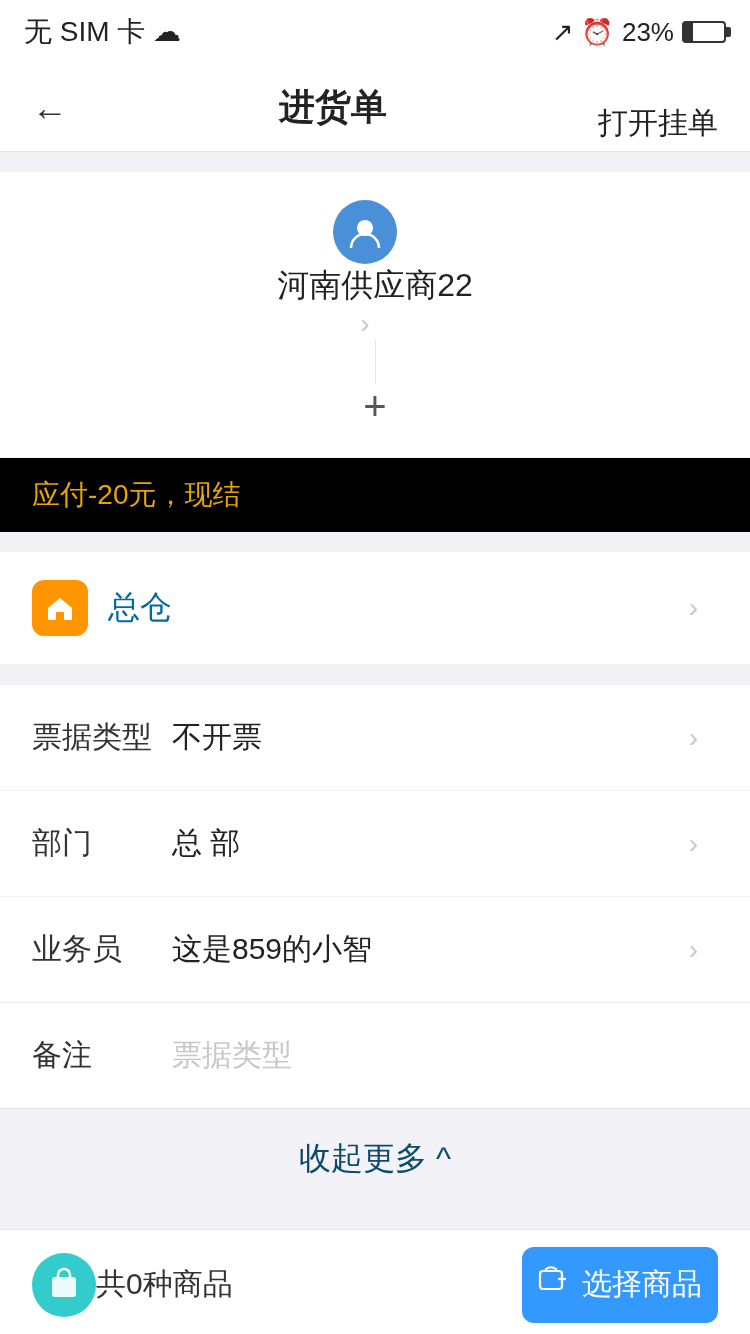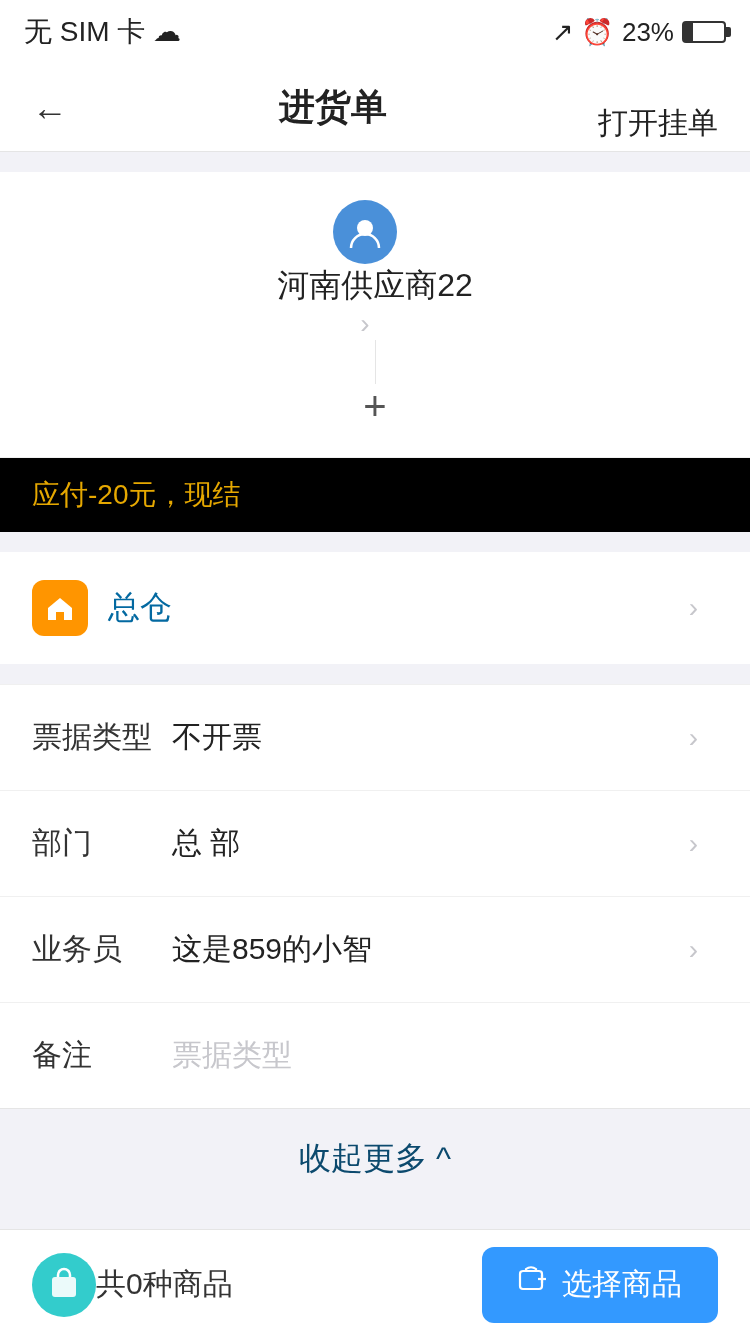--- a/index.html
+++ b/index.html
@@ -218,21 +218,21 @@
     .goods-count {
       font-size: 30px;
       color: #333;
     }
     .select-btn {
       background: #3399ff;
       color: #fff;
       border: none;
       border-radius: 12px;
       height: 76px;
-      padding: 0 36px;
+      padding: 0 16px;
       font-size: 30px;
       display: flex;
       align-items: center;
       gap: 12px;
       cursor: pointer;
     }
   </style>
 </head>
 <body>
 

